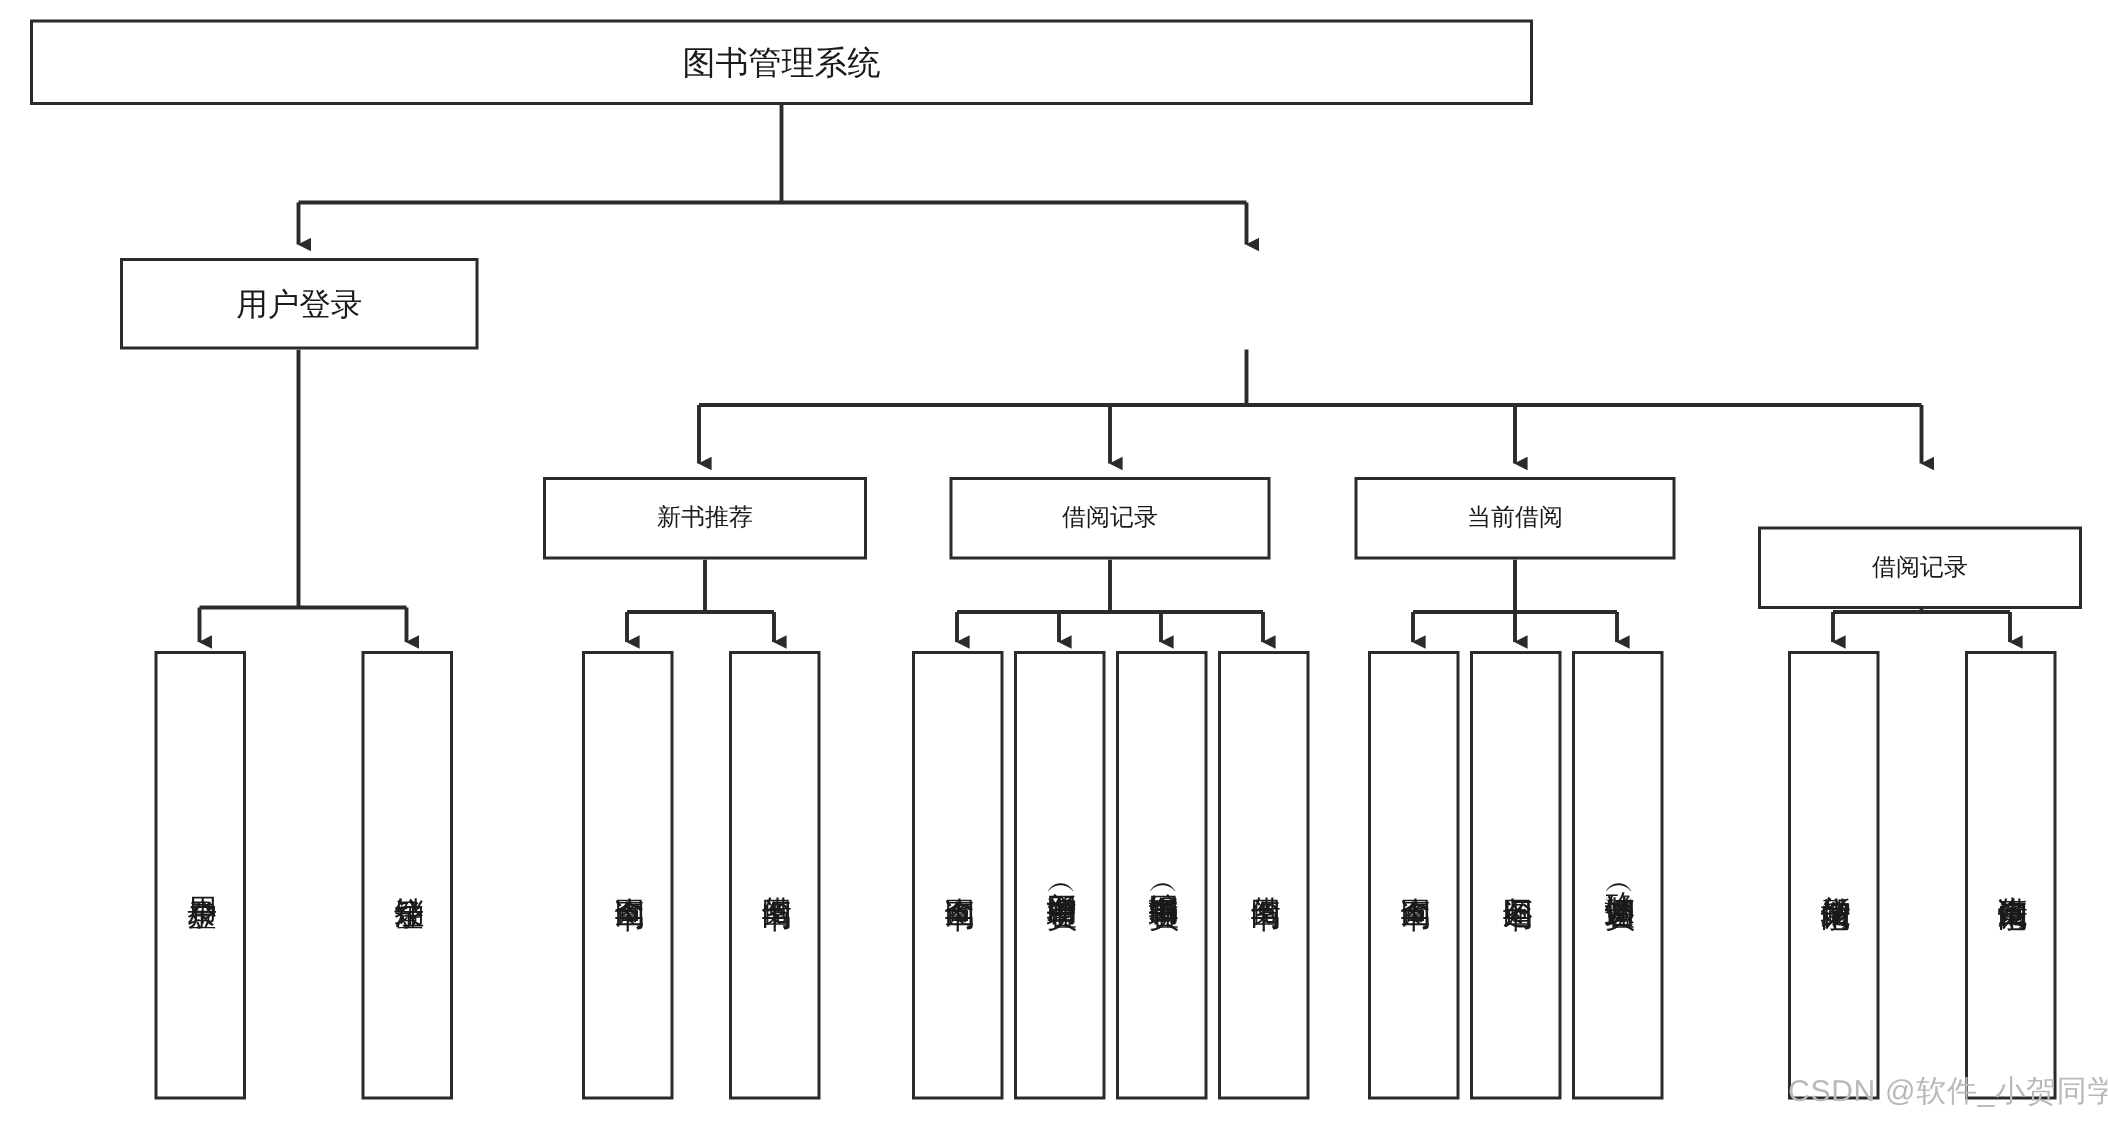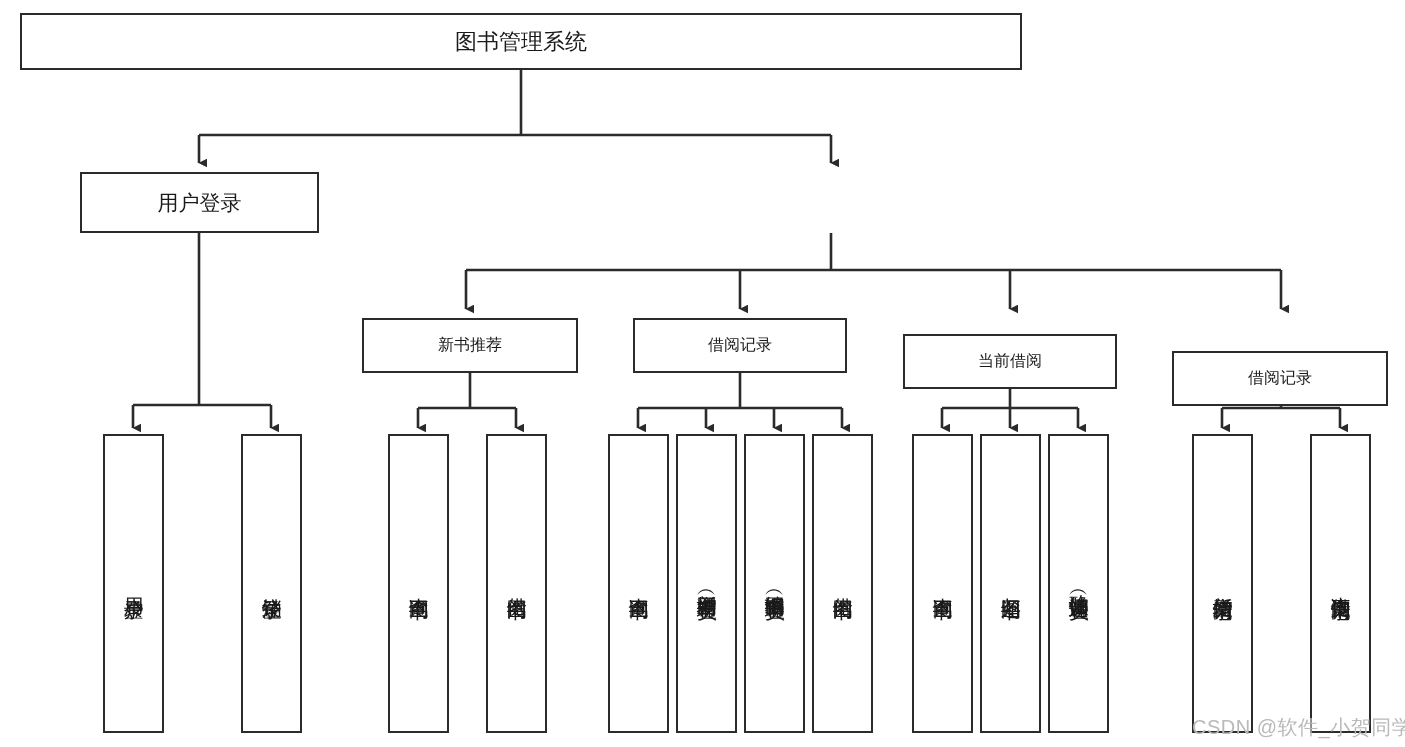--- a/index.html
+++ b/index.html
@@ -130,21 +130,21 @@
   <div class="node l2" style="left:80px; top:172px; width:239px; height:61px;">
     <span class="lbl">用户登录</span>
   </div>
 
   <div class="node l3" style="left:362px; top:318px; width:216px; height:55px;">
     <span class="lbl">新书推荐</span>
   </div>
   <div class="node l3" style="left:633px; top:318px; width:214px; height:55px;">
     <span class="lbl">借阅记录</span>
   </div>
-  <div class="node l3" style="left:903px; top:334px; width:214px; height:55px;">
+  <div class="node l3" style="left:903px; top:318px; width:214px; height:55px;">
     <span class="lbl">当前借阅</span>
   </div>
   <div class="node l3" style="left:1172px; top:318px; width:216px; height:55px;margin-top:33px;">
     <span class="lbl">借阅记录</span>
   </div>
 
   <div class="node leaf" style="left:103px; top:434px; width:61px; height:299px;">
     <span class="lbl">用户登录</span>
   </div>
   <div class="node leaf" style="left:241px; top:434px; width:61px; height:299px;">

